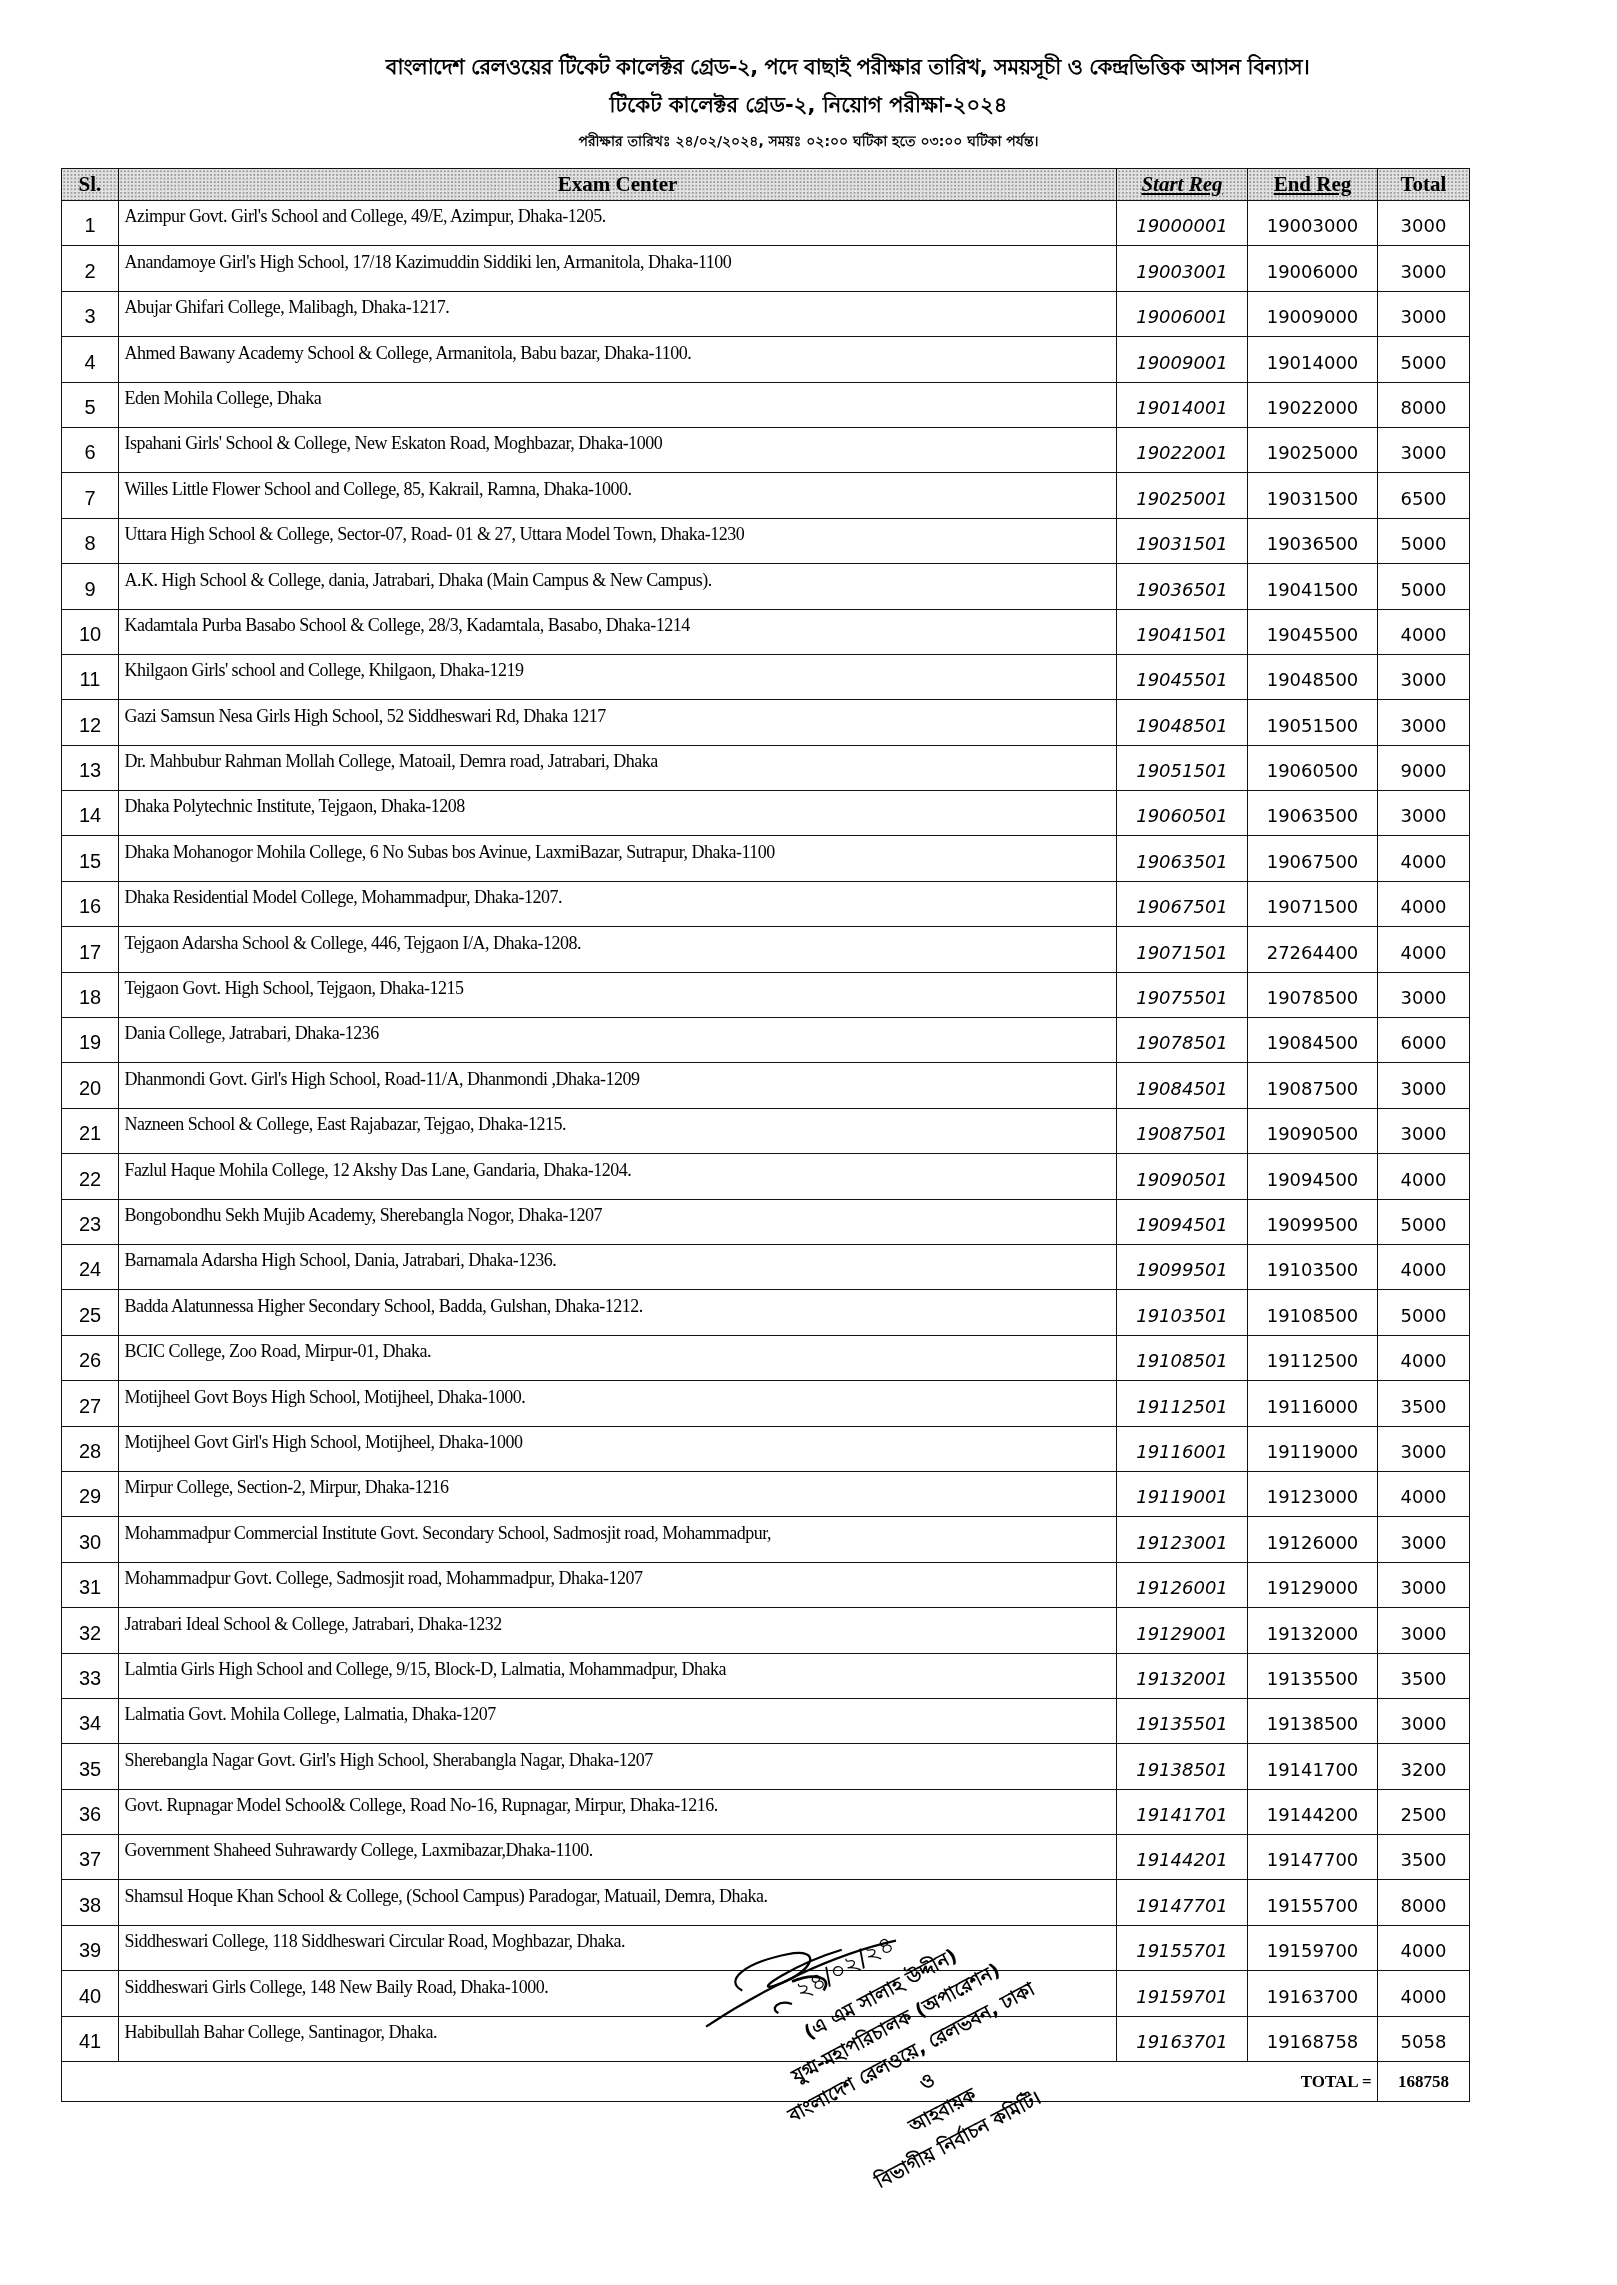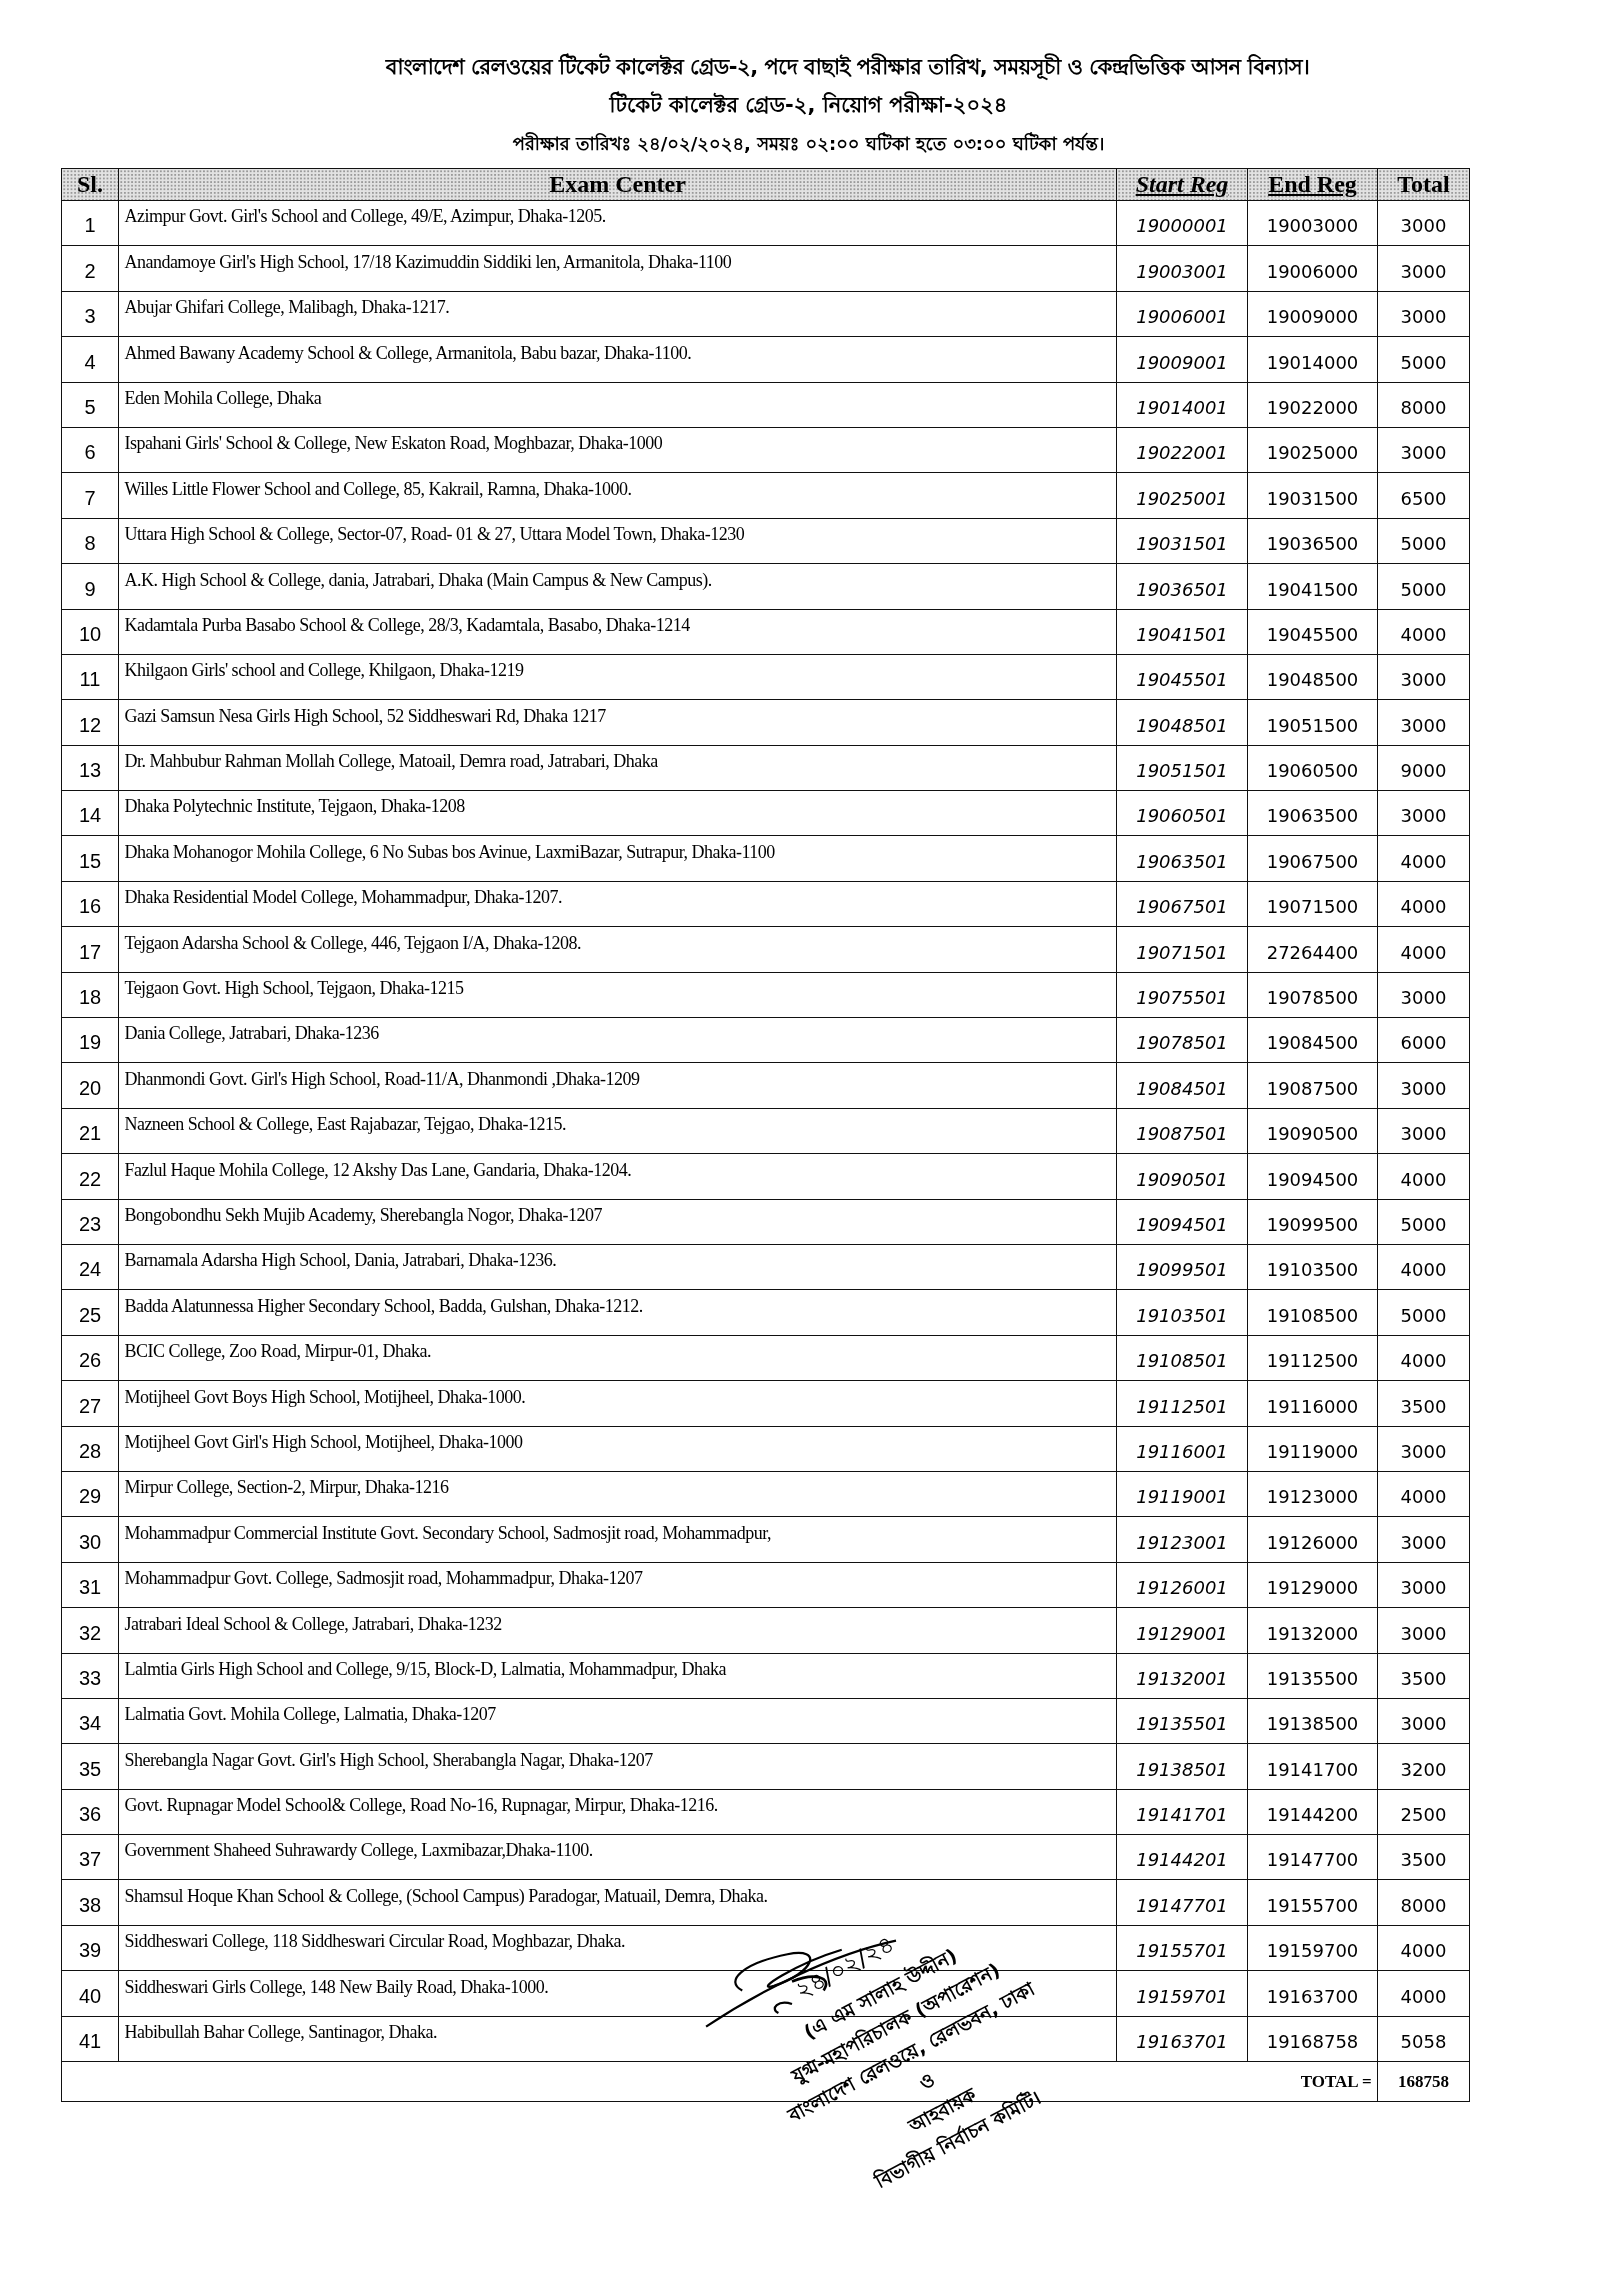--- a/index.html
+++ b/index.html
@@ -3,32 +3,32 @@
 <meta charset="utf-8">
 <style>
   html, body { margin:0; padding:0; background:#ffffff; }
   body { width:1617px; height:2285px; position:relative; overflow:hidden; color:#000; }
   .title {
     position:absolute; left:0; width:1617px; text-align:center;
     font-family:"DejaVu Sans", sans-serif; font-weight:bold; white-space:nowrap;
   }
   .t1 { top:51px; font-size:21px; letter-spacing:-0.5px;margin-left:39px; }
   .t2 { top:89px; font-size:21px; }
-  .t3 { top:130px; font-size:18px; }
+  .t3 { top:130px; font-size:14px; }
 
   table.sched {
     position:absolute; left:61px; top:168px; width:1409px;
     border-collapse:collapse; table-layout:fixed;
   }
   table.sched th, table.sched td { border:1.8px solid #111; padding:0; }
   table.sched thead th {
     height:31px; background:#e2e2e2;
     background-image: radial-gradient(#9a9a9a 0.7px, transparent 0.9px);
     background-size:3.6px 3.6px;
-    font-family:"Liberation Serif", serif; font-weight:bold; font-size:24px;
+    font-family:"Liberation Serif", serif; font-weight:bold; font-size:21px;
   }
   table.sched th.h-center { text-decoration-thickness:0.9px; }
   table.sched tbody td { height:39px; vertical-align:middle; }
   .c-sl { width:56px; text-align:center; font-family:"Liberation Sans", sans-serif; font-size:20px; padding-top:5.4px !important; }
   .c-name {
     font-family:"Liberation Serif", serif; font-size:18px; padding-left:5.4px !important;
     white-space:nowrap; overflow:hidden; vertical-align:top !important; padding-top:5.4px !important;
     transform-origin:left; letter-spacing:-0.5px;
   }
   .c-num { text-align:center; font-family:"DejaVu Sans", sans-serif; font-size:18px; padding-top:5.4px !important; }

